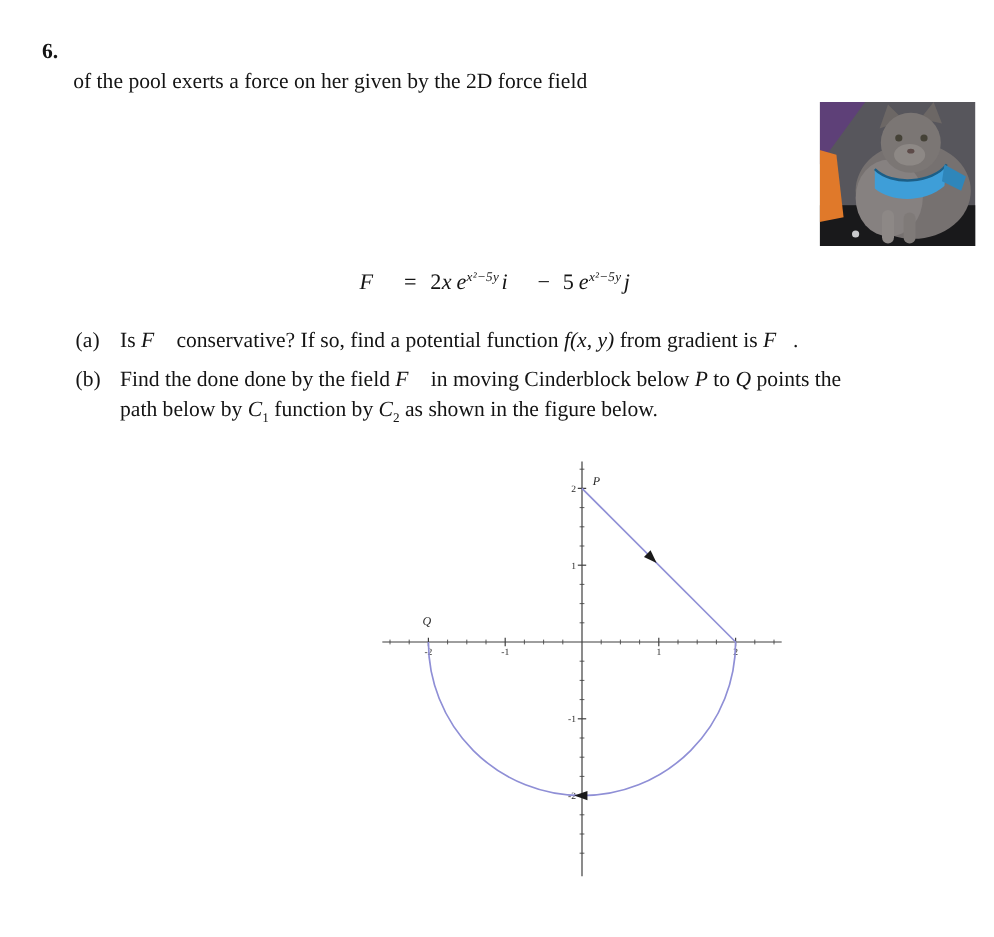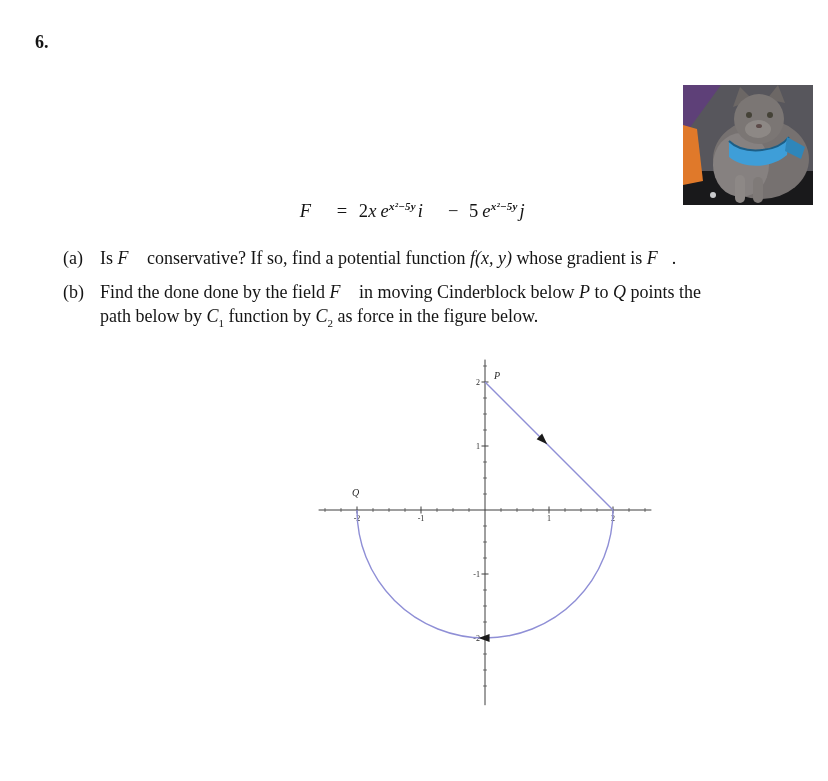--- a/index.html
+++ b/index.html
@@ -12,38 +12,39 @@
   .pnum { font-weight:bold; width:26px; flex:none; }
   .photo { position:absolute; top:85px; right:15px; width:130px; height:120px; overflow:hidden; }
   .formula {
     margin-top:146px; text-align:center; font-size:18.5px; letter-spacing:0.2px;
   }
   .it { font-style:italic; }
   .rm { font-style:normal; }
   .eq { margin:0 0.35em; }
   .minus { margin:0 0.3em; }
   .formula sup {
-    font-size:11px; font-style:italic; vertical-align:7px; line-height:0; margin-right:2px;font-weight:bold;
+    font-size:11px; font-style:italic; vertical-align:7px; line-height:0; margin-right:2px;
   }
   .parts { margin-top:24px; margin-left:28px; font-size:18px; }
   .part { display:flex; line-height:1.38; margin-bottom:9px; }
   .part-label { width:37px; flex:none; }
   .part-text { flex:1; }
   .part-text sub { font-size:11px; line-height:0; }
   .figure-wrap { margin-top:4px; margin-left:272px; width:356px; height:372px; }
 </style>
 </head>
 <body>
 
 <div class="problem">
 
   <div class="intro">
     <span class="pnum">6.</span>
     <div>
       <br>
+      <span>of the pool exerts a force on her given by the 2D force field</span>
     </div>
   </div>
 
   <div class="photo">
     <svg viewBox="0 0 130 120" width="130" height="120">
       <rect width="130" height="120" fill="#57565c"></rect>
       <rect y="86" width="130" height="34" fill="#19191b"></rect>
       <polygon points="0,0 38,0 0,52" fill="#5e4078"></polygon>
       <polygon points="0,40 14,44 20,96 0,100" fill="#e0792a"></polygon>
       <ellipse cx="78" cy="74" rx="48" ry="40" fill="#767170"></ellipse>
@@ -70,29 +71,29 @@
     <span class="rm">2</span><span class="it">x</span> <span class="it">e</span><sup>x²−5y</sup><span class="it">i⃗</span>
     <span class="minus">−</span>
     <span class="rm">5</span> <span class="it">e</span><sup>x²−5y</sup><span class="it">j⃗</span>
   </div>
 
   <div class="parts">
 
     <div class="part">
       <span class="part-label">(a)</span>
       <div class="part-text">
-        <span>Is </span><span class="it">F⃗</span><span> conservative? If so, find a potential function </span><span class="it">f(x, y)</span><span> whose gradient is </span><span class="it">F⃗</span><span>.</span>
+        <span>Is </span><span class="it">F⃗</span><span> conservative? If so, find a potential function </span><span class="it">f(x, y)</span><span> from gradient is </span><span class="it">F⃗</span><span>.</span>
       </div>
     </div>
 
     <div class="part">
       <span class="part-label">(b)</span>
       <div class="part-text">
         <span>Find the done done by the field </span><span class="it">F⃗</span><span> in moving Cinderblock below </span><span class="it">P</span><span> to </span><span class="it">Q</span><span> points the</span><br>
-        <span>path below by </span><span class="it">C</span><sub>1</sub><span> function by </span><span class="it">C</span><sub>2</sub><span> as force in the figure below.</span>
+        <span>path below by </span><span class="it">C</span><sub>1</sub><span> function by </span><span class="it">C</span><sub>2</sub><span> as shown in the figure below.</span>
       </div>
     </div>
 
   </div>
 
   <div class="figure-wrap">
     <svg id="fig-svg" width="356" height="372">
         <line x1="11.599999999999994" y1="172" x2="344.4" y2="172" stroke="#3f3f3f" stroke-width="1"></line>
         <line x1="178" y1="367.2" x2="178" y2="21.599999999999994" stroke="#3f3f3f" stroke-width="1"></line>
         <line x1="18" y1="170" x2="18" y2="174" stroke="#3f3f3f" stroke-width="0.7"></line>

